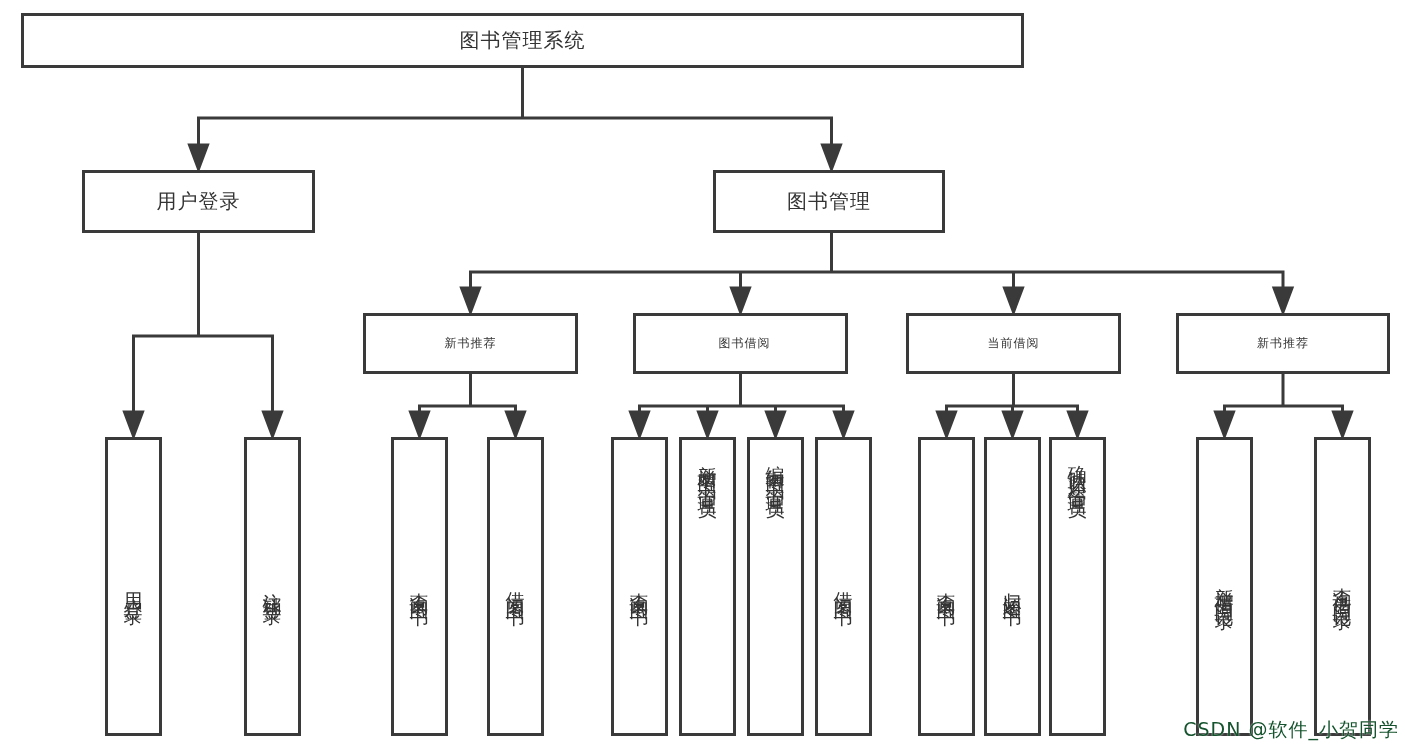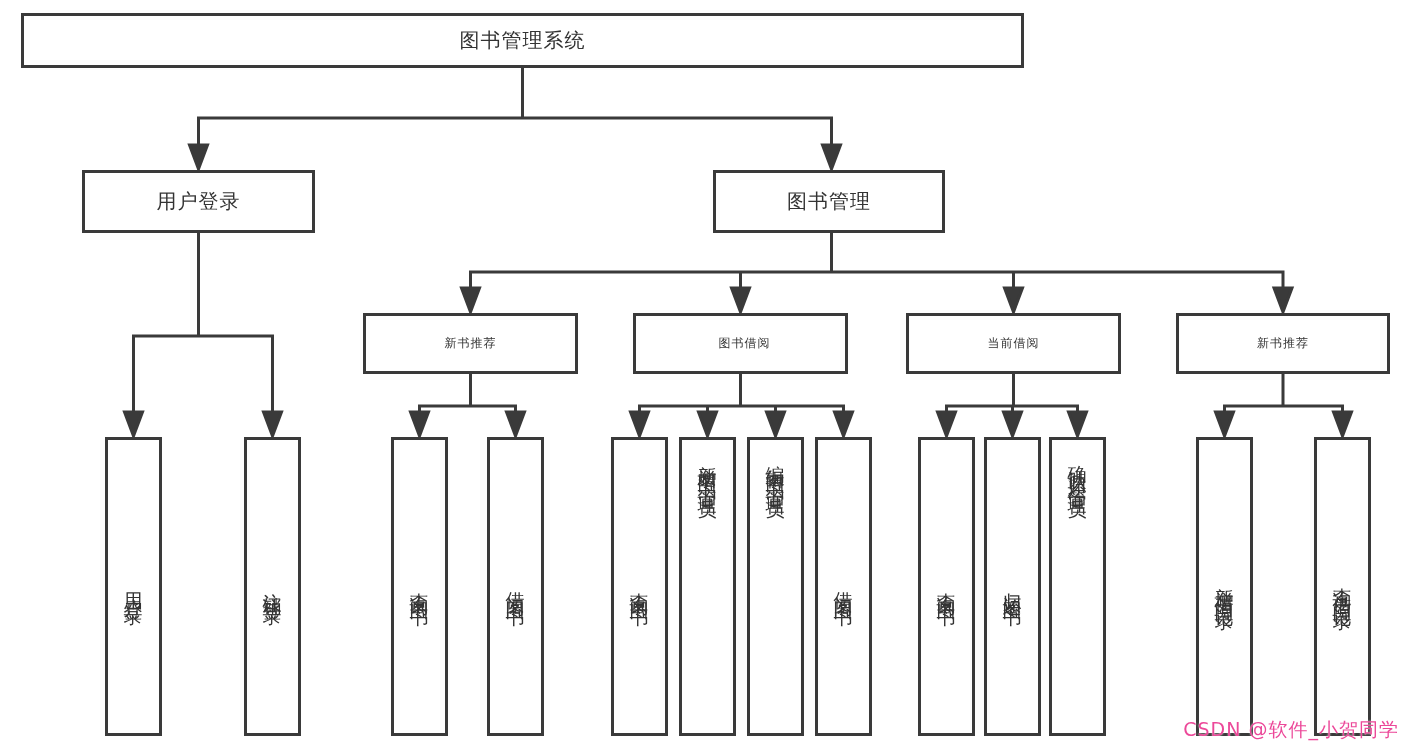--- a/index.html
+++ b/index.html
@@ -45,21 +45,21 @@
   .vnode.tall {
     justify-content: flex-start;
     padding-top: 10px;
   }
   .lvl3 { font-size: 12px; }
   .watermark {
     position: absolute;
     right: 6px;
     bottom: 4px;
     font-size: 19px;
-    color: #ec4899;
+    color: #14532d;
     letter-spacing: 1px;
     text-shadow: 0 0 2px #ffffff;
   }
 </style>
 </head>
 <body>
 
 <div class="canvas">
 
   <svg class="connectors" width="1405" height="747" viewBox="0 0 1405 747">

